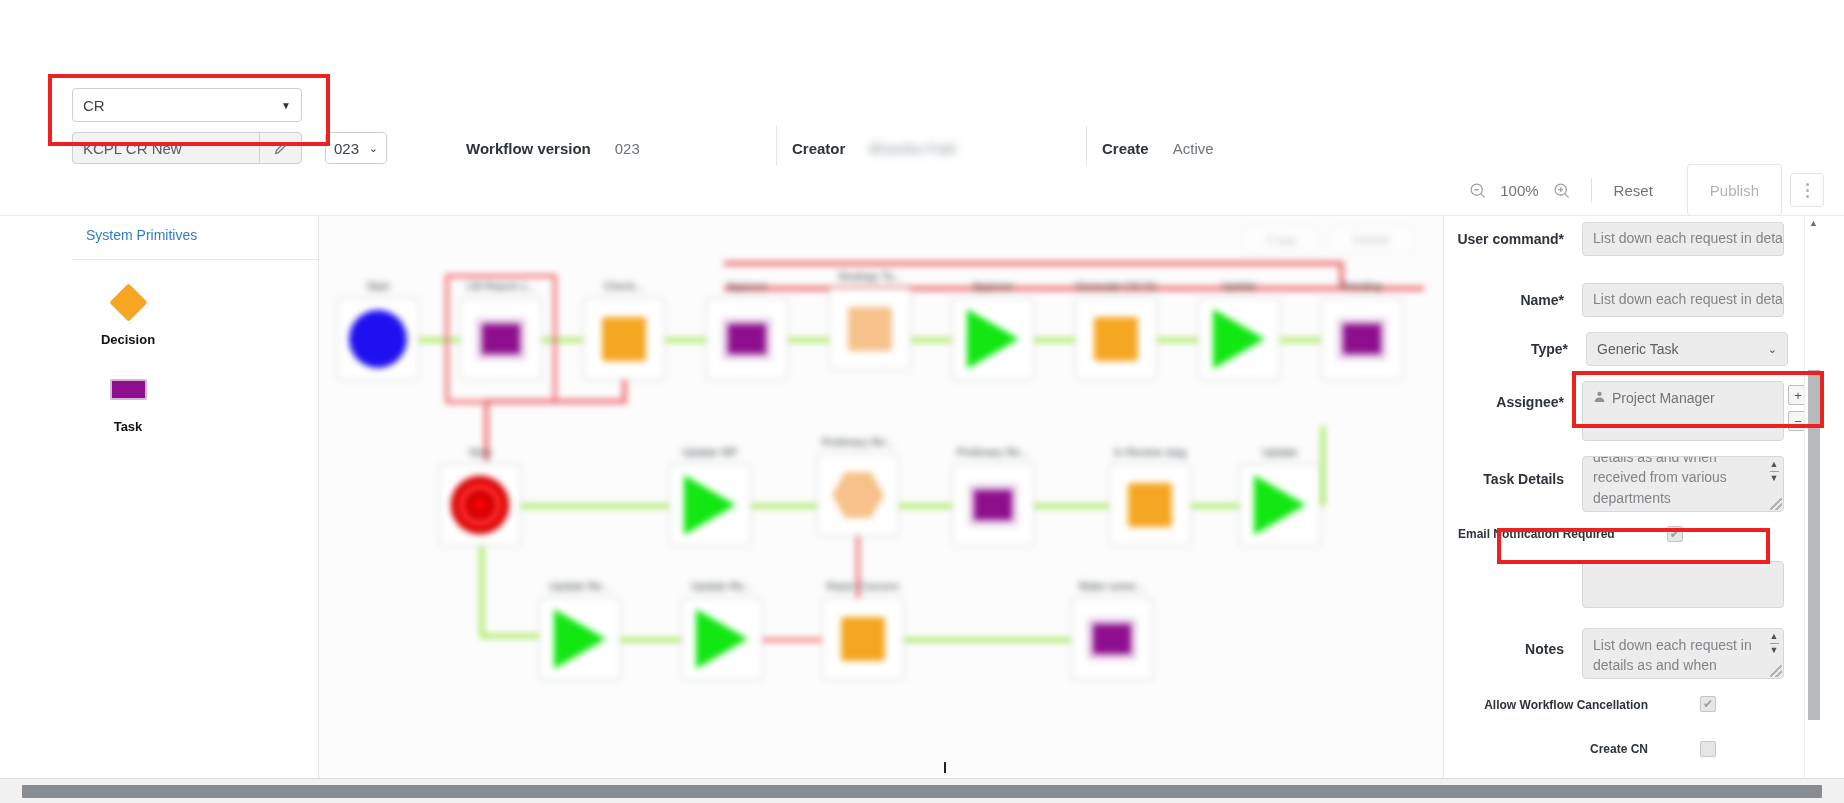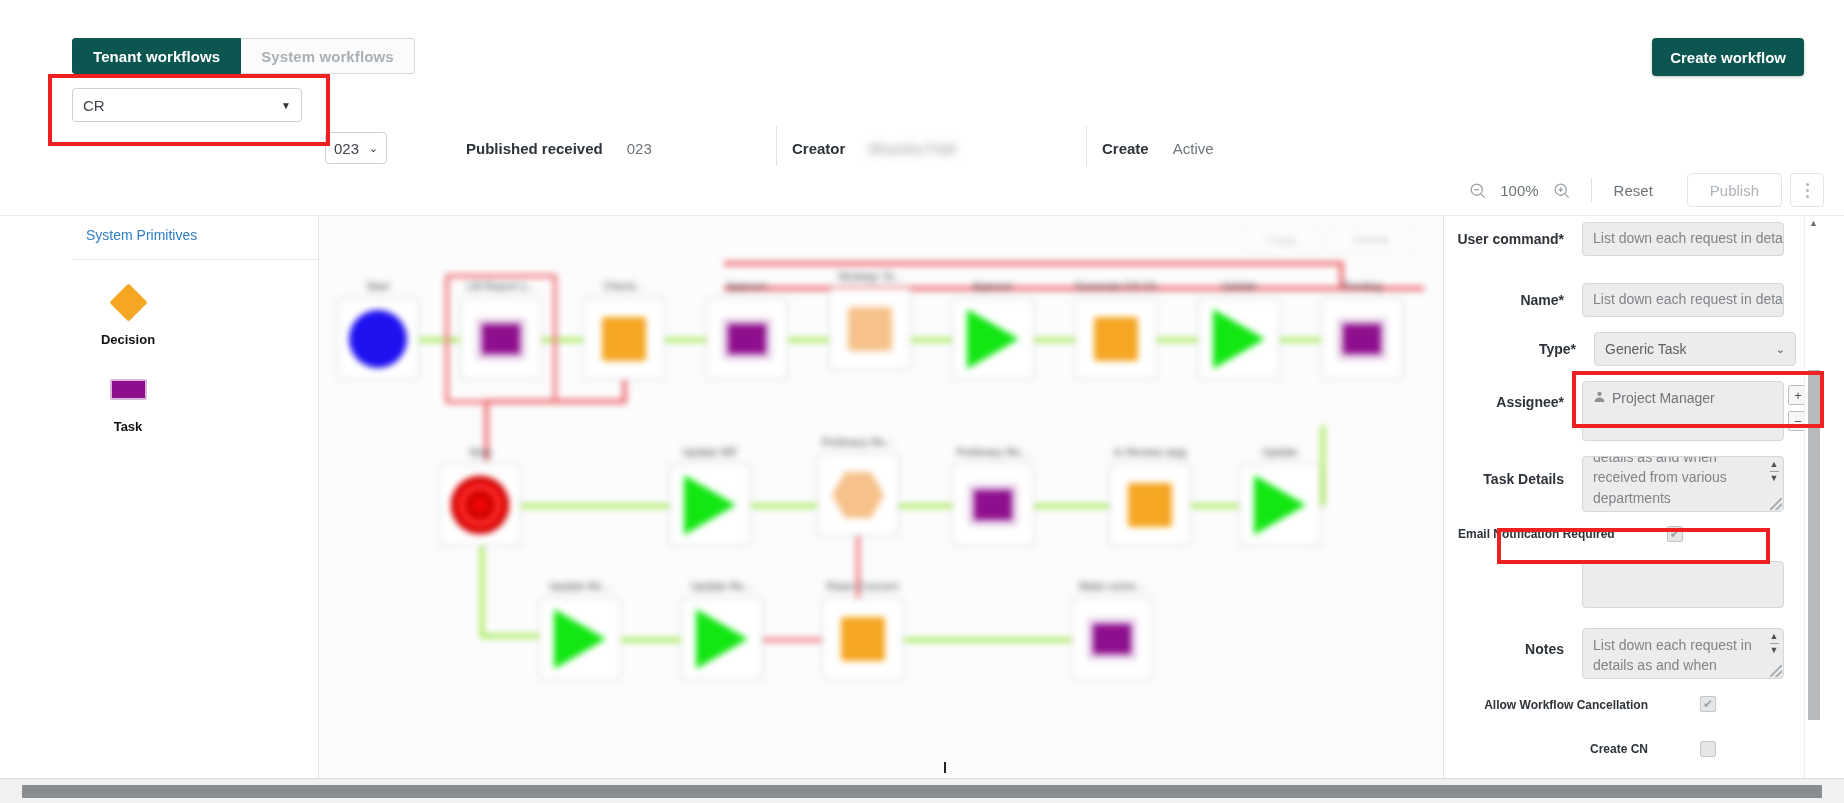--- a/index.html
+++ b/index.html
@@ -64,21 +64,21 @@
   
   .anno { position:absolute; border:4px solid #ef2020; pointer-events:none; z-index:30; }
 
   
   .toolbar { position:absolute; right:20px; top:168px; height:44px; display:flex; align-items:center; gap:0; }
   .tb-ico { width:34px; height:34px; display:flex; align-items:center; justify-content:center; cursor:pointer; }
   .tb-pct { font-size:15px; color:#6d7479; padding:0 6px; min-width:46px; }
   .tb-sep { width:1px; height:24px; background:#dfe2e5; margin:0 12px; }
   .tb-reset { font-size:15px; color:#6d7479; padding:0 10px; cursor:pointer; }
   .tb-publish {
-    height:34px; padding:0 22px; margin-left:24px; font-size:15px; color:#adb3b8;
+    height:52px; padding:0 22px; margin-left:24px; font-size:15px; color:#adb3b8;
     background:#fff; border:1px solid #e2e5e8; border-radius:4px; cursor:pointer;
   }
   .tb-kebab {
     width:34px; height:34px; margin-left:8px; background:#fff; border:1px solid #e2e5e8;
     border-radius:4px; display:flex; flex-direction:column; align-items:center;
     justify-content:center; gap:3px; cursor:pointer;
   }
   .tb-kebab i { width:3px; height:3px; border-radius:50%; background:#aeb4b9; display:block; }
 
   
@@ -174,43 +174,45 @@
   
   .hbar { position:absolute; left:0; bottom:0; width:1844px; height:25px; background:#f1f1f1; border-top:1px solid #dcdcdc; }
   .hbar .thumb { position:absolute; left:22px; top:6px; width:1800px; height:13px; background:#888d91; border-radius:1px; }
   .hcursor { position:absolute; left:944px; bottom:30px; width:2px; height:11px; background:#222; }
 </style>
 </head>
 <body>
 
 <div id="app">
 
-  <div class="tabbar">
-    <div class="tabs">
-      <div class="tab active">Tenant workflows</div>
-      <div class="tab inactive">System workflows</div>
-    </div>
-    <button class="create-btn">Create workflow</button>
-  </div>
 
   <div class="meta">
 
     <div class="wf-select">
       <span>CR</span>
       <span class="caret">▼</span>
     </div>
 
+    <div class="wf-name">
+      <span class="txt">KCPL CR New</span>
+      <span class="edit">
+        <svg width="16" height="16" viewBox="0 0 24 24" fill="none" stroke="#6b7075" stroke-width="1.8">
+          <path d="M4 20l4-1 10-10-3-3L5 16z"></path>
+            <path d="M15 6l3 3"></path>
+        </svg>
+      </span>
+    </div>
 
     <div class="ver-select">
       <span>023</span>
       <span class="cv caret">⌄</span>
     </div>
 
     <div class="mfield" style="left:466px;">
-      <span class="lab">Published received</span>
+      <span class="lab">Workflow version</span>
       <span class="val">023</span>
     </div>
 
     <div class="vsep" style="left:776px;"></div>
 
     <div class="mfield" style="left:792px;">
       <span class="lab">Creator</span>
       <span class="val blur">Bhavika Patil</span>
     </div>
 
@@ -398,21 +400,21 @@
       <div class="prow" style="left:0; top:6px; width:344px;">
         <div class="plabel" style="width:120px; padding-top:8px;">User command*</div>
         <div class="pinput" style="margin-left:18px; width:202px;">List down each request in deta</div>
       </div>
 
       <div class="prow" style="left:0; top:67px; width:344px;">
         <div class="plabel" style="width:120px; padding-top:8px;">Name*</div>
         <div class="pinput" style="margin-left:18px; width:202px;">List down each request in deta</div>
       </div>
 
-      <div class="prow" style="left:12px; top:116px; width:344px;">
+      <div class="prow" style="left:4px; top:116px; width:344px;">
         <div class="plabel" style="width:120px; padding-top:8px;">Type*</div>
         <div class="pselect" style="margin-left:18px; width:202px;">
           <span>Generic Task</span>
           <span class="cv">⌄</span>
         </div>
       </div>
 
       <div class="prow" style="left:0; top:165px; width:378px;">
         <div class="plabel" style="width:120px; padding-top:12px;">Assignee*</div>
         <div class="assignee-box" style="margin-left:18px; width:202px; display:flex; align-items:flex-start; gap:6px;">

